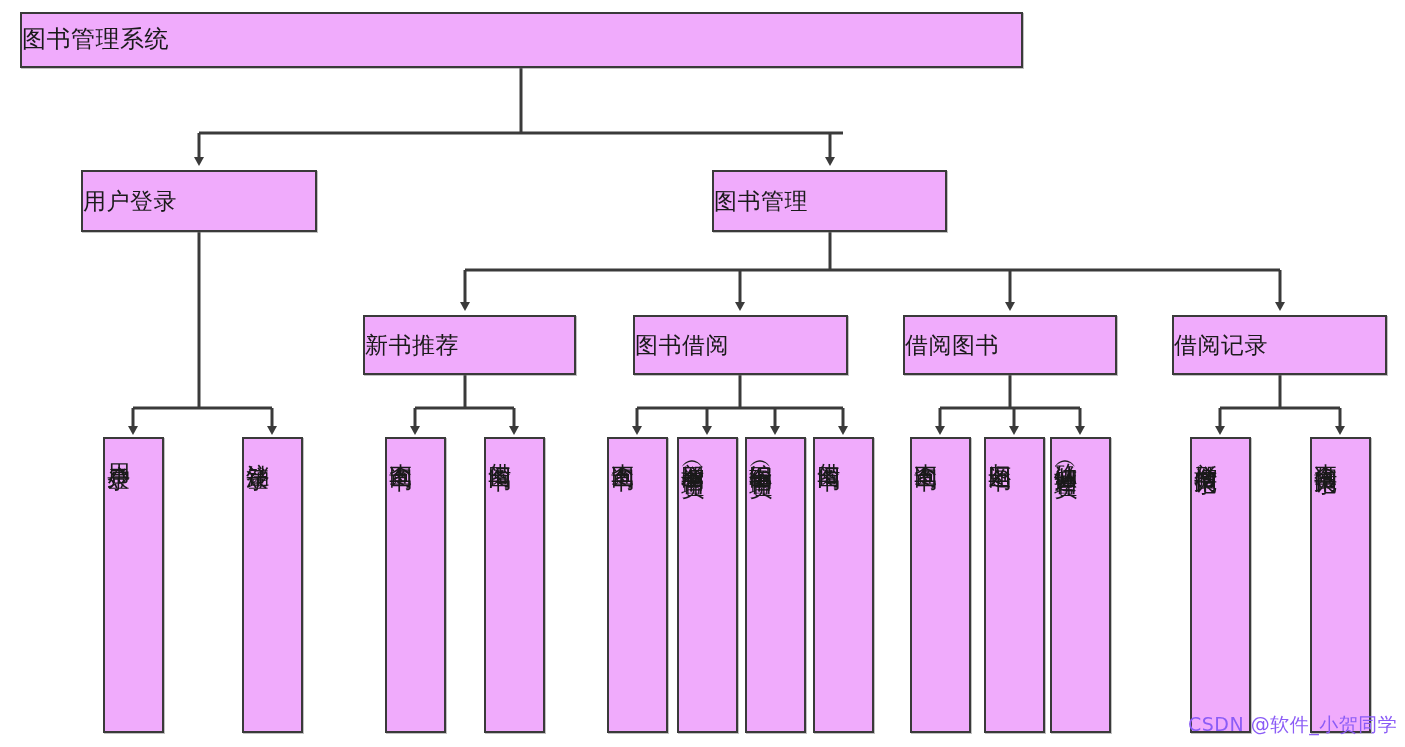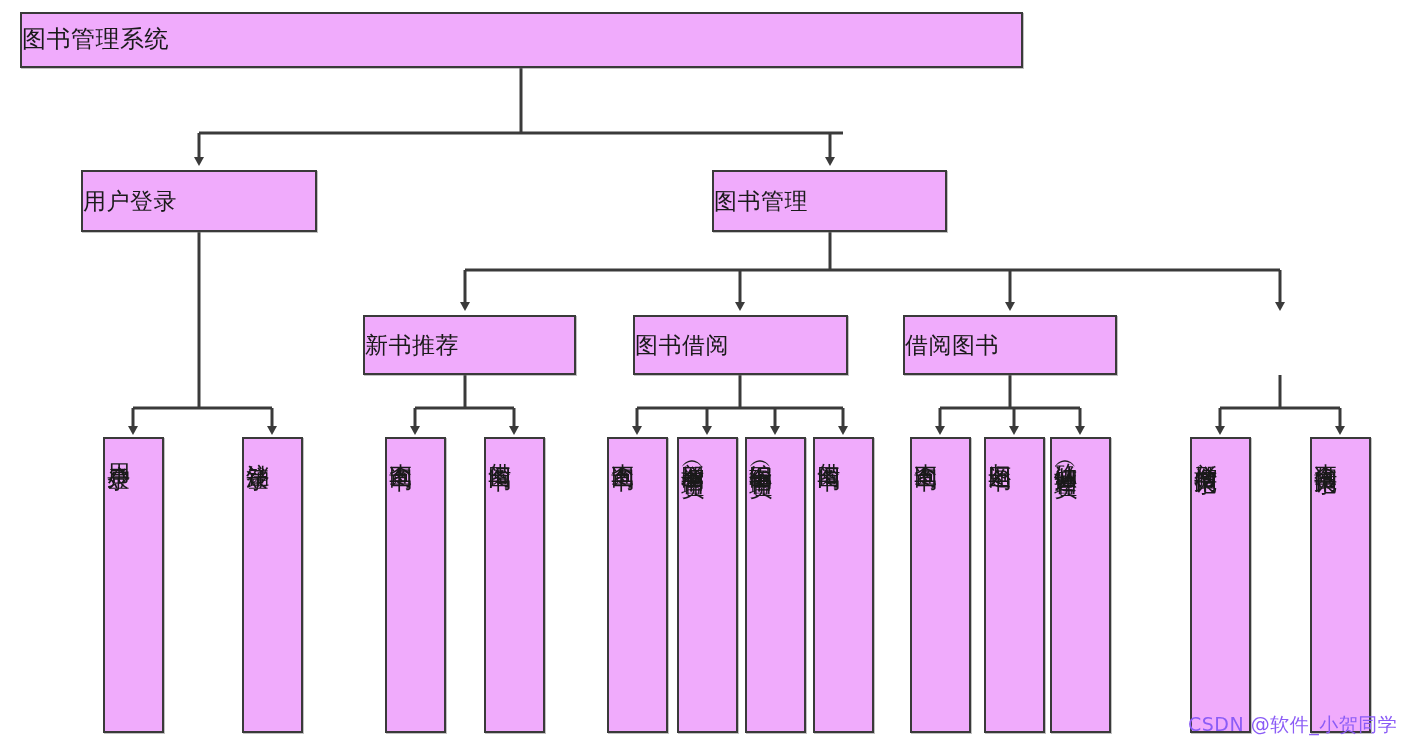--- a/index.html
+++ b/index.html
@@ -137,20 +137,23 @@
 
   <div class="node horiz" style="left:712px; top:170px; width:235px; height:62px;">
     <span class="label">图书管理</span>
   </div>
   <div class="node horiz" style="left:633px; top:315px; width:215px; height:60px;">
     <span class="label">图书借阅</span>
   </div>
   <div class="node horiz" style="left:903px; top:315px; width:214px; height:60px;">
     <span class="label">借阅图书</span>
   </div>
+  <div class="node horiz" style="left:1172px; top:315px; width:215px; height:60px;">
+    <span class="label">借阅记录</span>
+  </div>
 
   <div class="node vert" style="left:103px; top:437px; width:61px; height:296px;">
     <span class="label">用户登录</span>
   </div>
   <div class="node vert" style="left:242px; top:437px; width:61px; height:296px;">
     <span class="label">注销登录</span>
   </div>
   <div class="node vert" style="left:385px; top:437px; width:61px; height:296px;">
     <span class="label">查询图书</span>
   </div>

